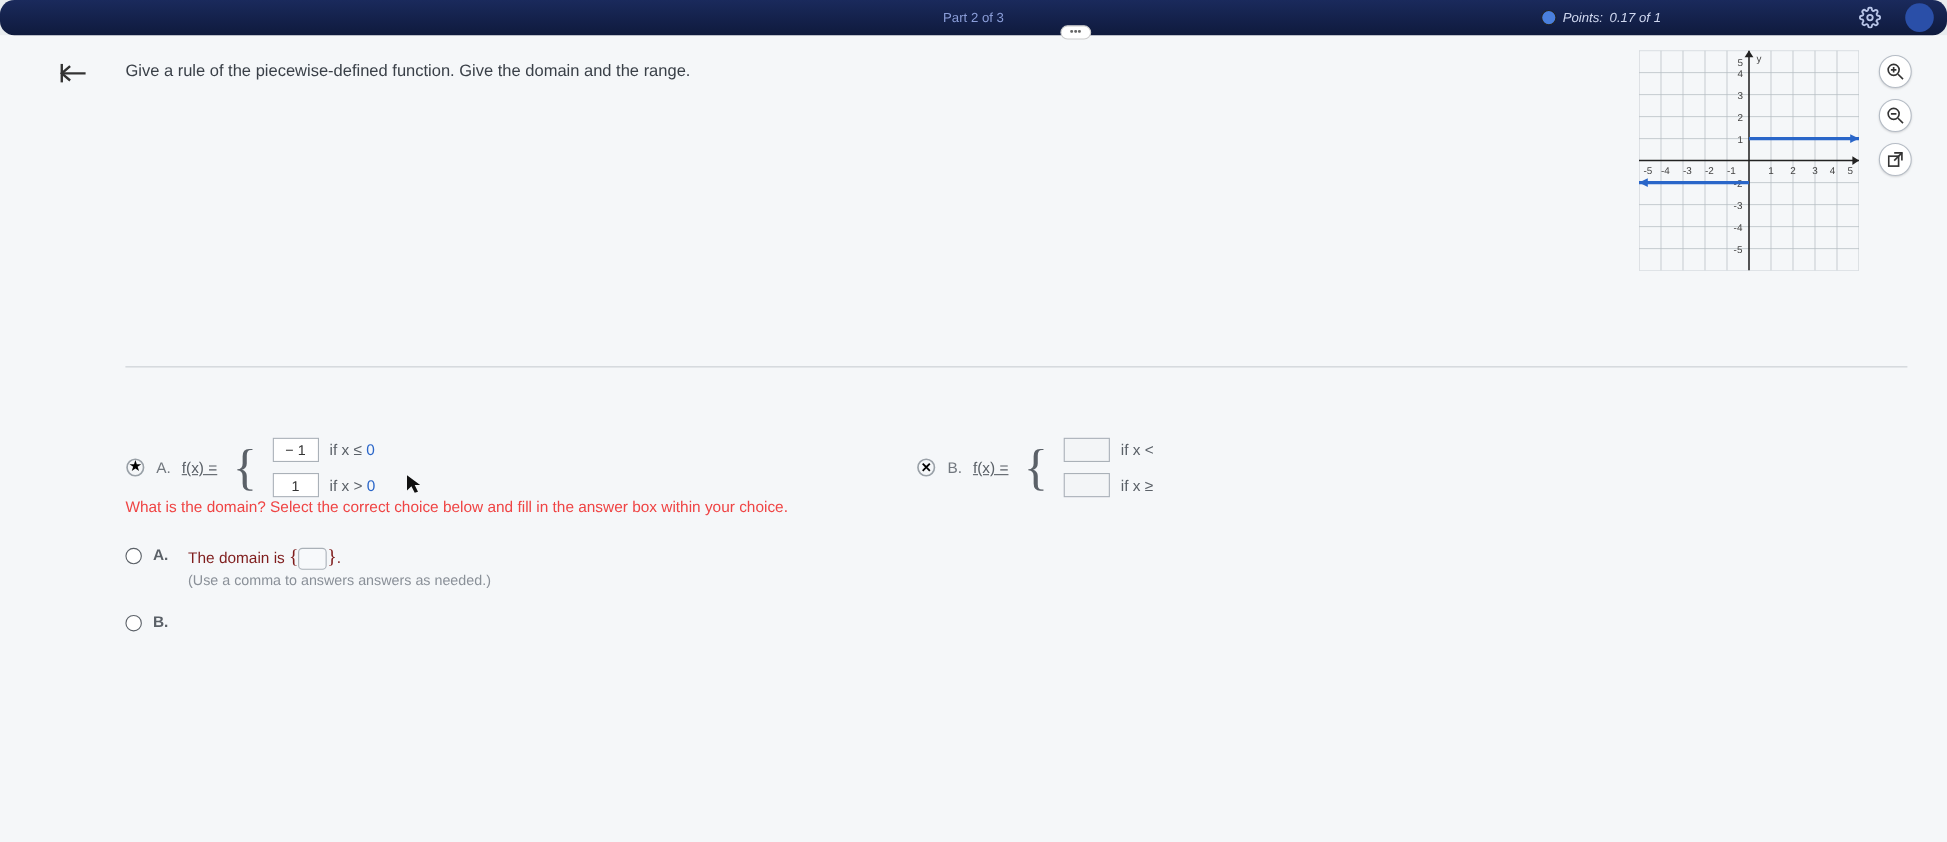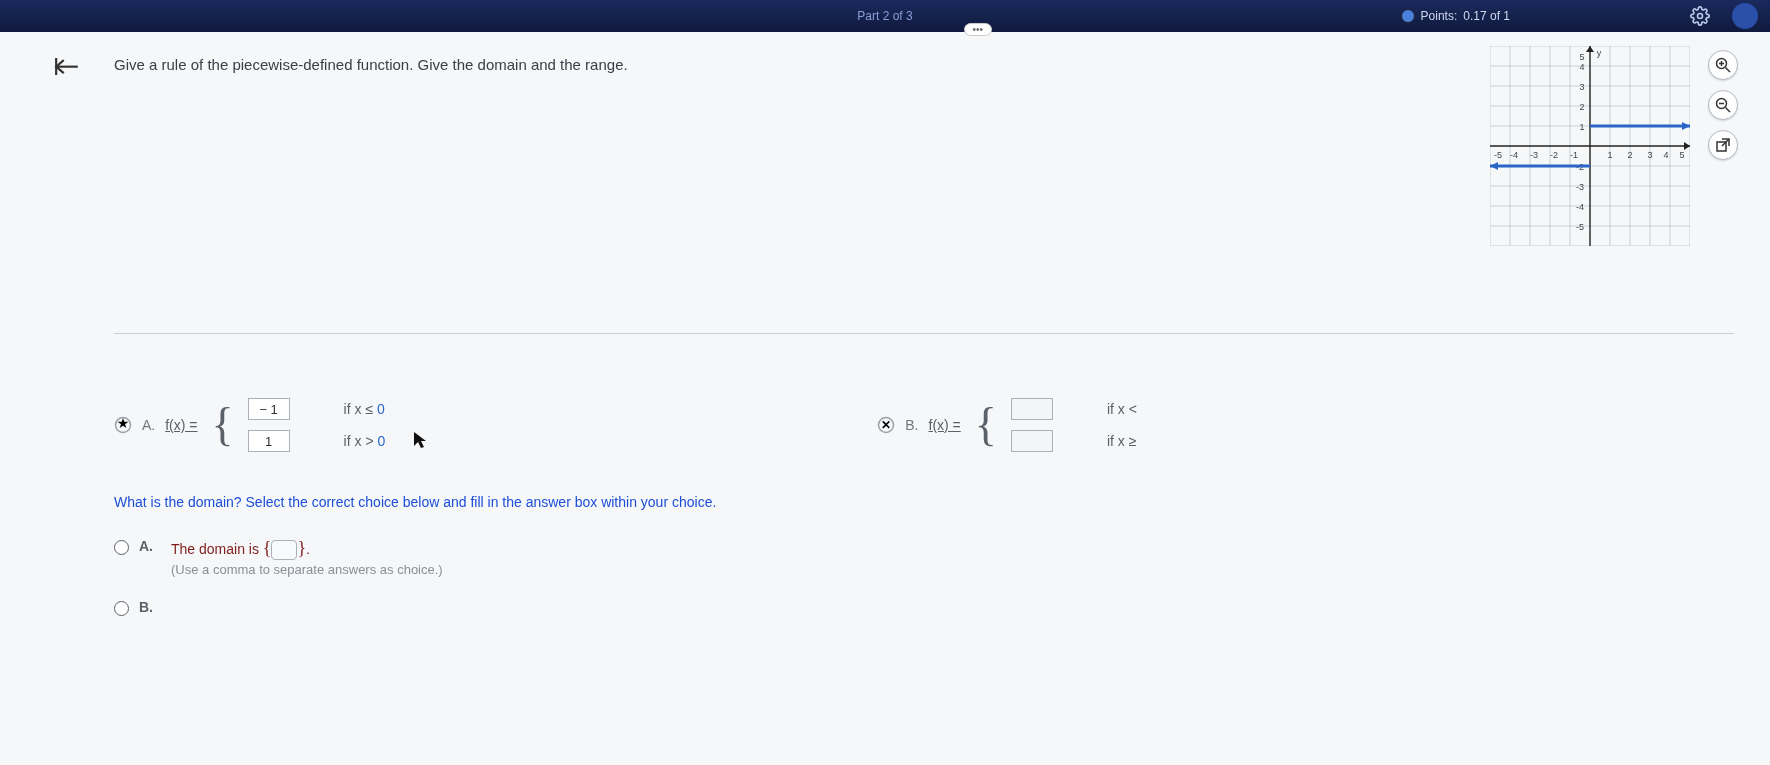--- a/index.html
+++ b/index.html
@@ -14,33 +14,35 @@
   .topbar {
     background: linear-gradient(180deg, #1a2a5c 0%, #0f1a3d 100%);
     height: 32px;
     width: 100%;
     color: #d0d8f0;
     font-size: 12px;
     display: flex;
     align-items: center;
     padding: 0 0;
     position: relative;
+    border-radius: 13px;
   }
   .topbar .part {
     position: absolute;
     left: 50%;
     transform: translateX(-50%);
     color: #8a9dd8;
   }
   .topbar .points {
     position: absolute;
     right: 260px;
     display: flex;
     align-items: center;
     gap: 6px;
+    font-style: italic;
   }
   .topbar .points .circ {
     width: 14px; height: 14px; border-radius: 50%;
     background: #4a7fdc; display: inline-block; border: 1px solid #222;
   }
   .topbar .gear {
     position: absolute;
     right: 60px;
     width: 20px; height: 20px;
     color: #b8c5e8;
@@ -157,29 +159,28 @@
     border: 1px solid #aab1b8;
     background: #fff;
     text-align: center;
     font-size: 13px;
     color: #333;
     display: inline-flex;
     align-items: center;
     justify-content: center;
   }
   .valbox.empty { background: #f3f5f7; }
-  .cond { color: #5b6168; margin-left: 44px; }
+  .cond { color: #5b6168; }
   .cond .num { color: #2a66c9; }
   .cursor { margin-left: 18px; }
   .star { color: #4a86e8; }
   .cross { color: #c93030; font-weight: bold; }
   .followup {
-    margin-top: 42px;
     font-size: 14px;
-    color: #1d4ed8;
+    color: #ef4444;
   }
   .mcq { margin-top: 28px; font-size: 14px; color: #4b5158; }
   .mcq .row { display: flex; align-items: flex-start; gap: 10px; margin-bottom: 22px; }
   .radio {
     width: 15px; height: 15px; border-radius: 50%;
     border: 1.5px solid #5b6168; background: #fff;
     margin-top: 2px;
     cursor: pointer;
     flex: 0 0 auto;
   }
@@ -396,21 +397,21 @@
 
     <div class="mcq">
       <div class="row">
         <div class="radio"></div>
         <div class="lbl">A.</div>
         <div>
           <div class="txt">
             <span>The domain is</span>
             <span class="setbrace">{</span><span class="ansbox"></span><span class="setbrace">}</span>.
           </div>
-          <div class="hint">(Use a comma to separate answers as choice.)</div>
+          <div class="hint">(Use a comma to answers answers as needed.)</div>
         </div>
       </div>
       <div class="row">
         <div class="radio"></div>
         <div class="lbl">B.</div>
       </div>
     </div>
 
   </div>
 </div>

